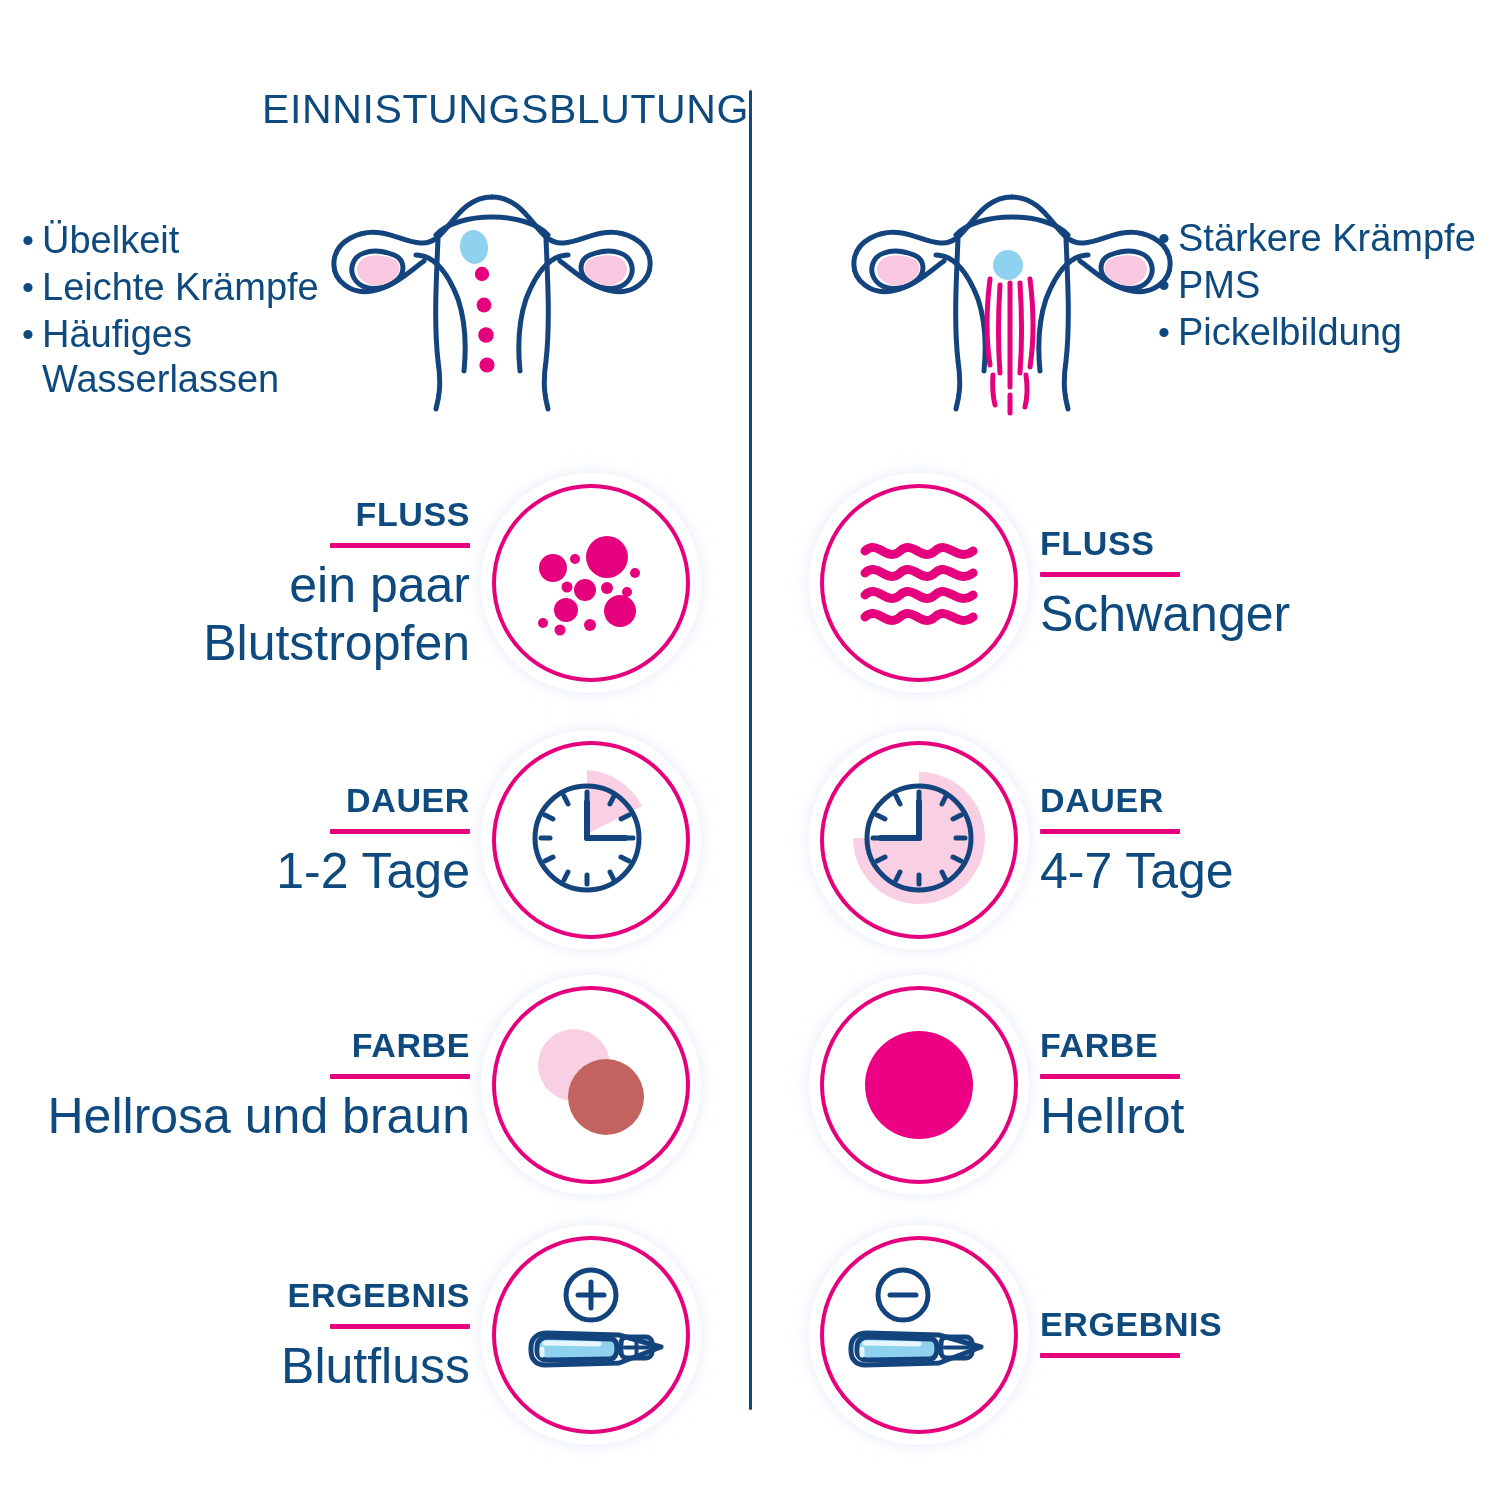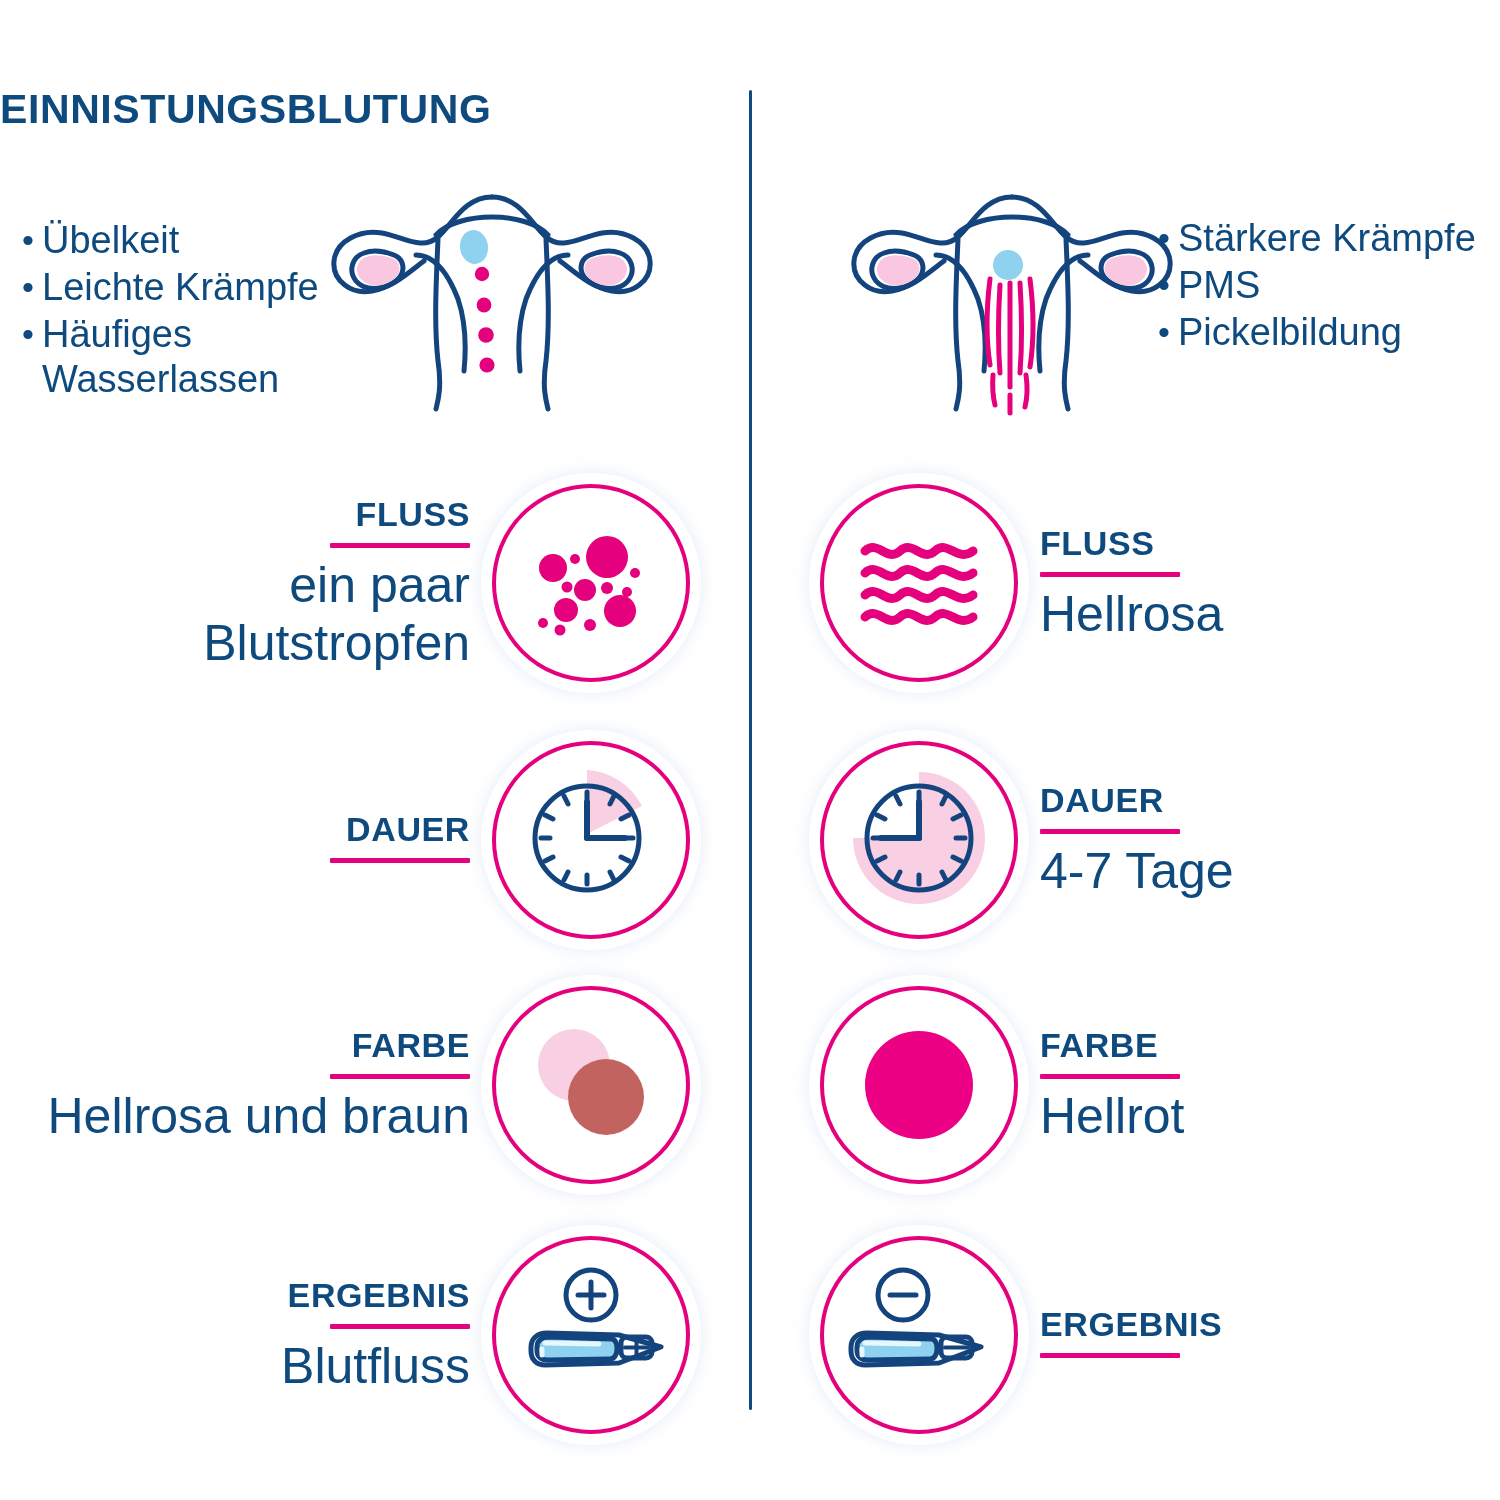--- a/index.html
+++ b/index.html
@@ -30,24 +30,24 @@
     height: 1320px;
     background: #0e4a7e;
     border-radius: 2px;
   }
 
   
   .col-title {
     position: absolute;
     top: 86px;
     font-size: 41px;
-    font-weight: bold;
+    font-weight: normal;
     letter-spacing: 0.6px;
     color: #0e4a7e;
-    text-align: left;
+    text-align: right;
     white-space: nowrap;
   }
   .col-title.left  { left: 0;   width: 749px; }
   .col-title.right { left: 751px; width: 749px; }
 
   
   .symptoms {
     position: absolute;
     font-size: 38px;
     line-height: 45px;
@@ -269,38 +269,39 @@
           <circle cx="59" cy="97" r="6"></circle>
         </g>
       </svg>
     </div>
   </div>
 
   <div class="row right row-r1">
     <div class="label-wrap">
       <div class="fact-title">FLUSS</div>
       <div class="fact-rule"></div>
-      <div class="fact-value">Hellrosa</div>
+      <div class="fact-value">Schwanger</div>
     </div>
     <div class="medallion">
       <svg width="124" height="92" viewBox="0 0 124 92">
         <g fill="none" stroke="#e5007d" stroke-width="9" stroke-linecap="round" stroke-linejoin="round">
           <path d="M8 14 C21 2 30 26 43 14 C56 2 65 26 78 14 C91 2 100 26 116 14"></path>
           <path d="M8 36 C21 24 30 48 43 36 C56 24 65 48 78 36 C91 24 100 48 116 36"></path>
           <path d="M8 58 C21 46 30 70 43 58 C56 46 65 70 78 58 C91 46 100 70 116 58"></path>
           <path d="M8 80 C21 68 30 92 43 80 C56 68 65 92 78 80 C91 68 100 92 116 80"></path>
         </g>
       </svg>
     </div>
   </div>
 
   <div class="row left row-r2">
     <div class="label-wrap">
       <div class="fact-title">DAUER</div>
       <div class="fact-rule"></div>
+      <div class="fact-value">1-2 Tage</div>
     </div>
     <div class="medallion">
       <svg width="144" height="144" viewBox="0 0 144 144">
 
         <path d="M68 66 L68 2 A66 66 0 0 1 123 38 Z" fill="#f9cfe3"></path>
         <circle cx="68" cy="70" r="52" fill="none" stroke="#13447e" stroke-width="5"></circle>
         <g stroke="#13447e" stroke-width="5" stroke-linecap="round">
           <line x1="68" y1="24" x2="68" y2="33"></line>
           <line x1="68" y1="107" x2="68" y2="116"></line>
           <line x1="22" y1="70" x2="31" y2="70"></line>

